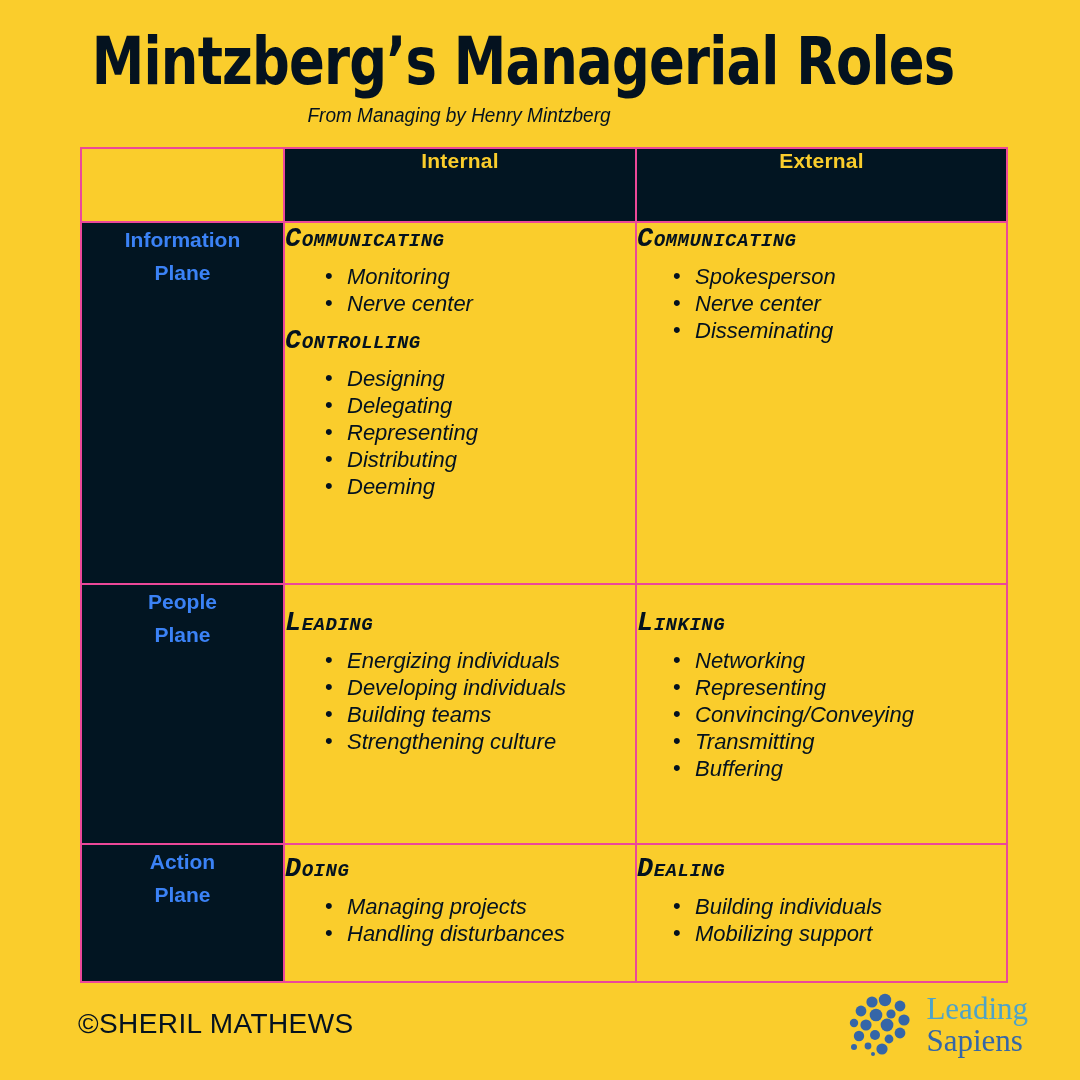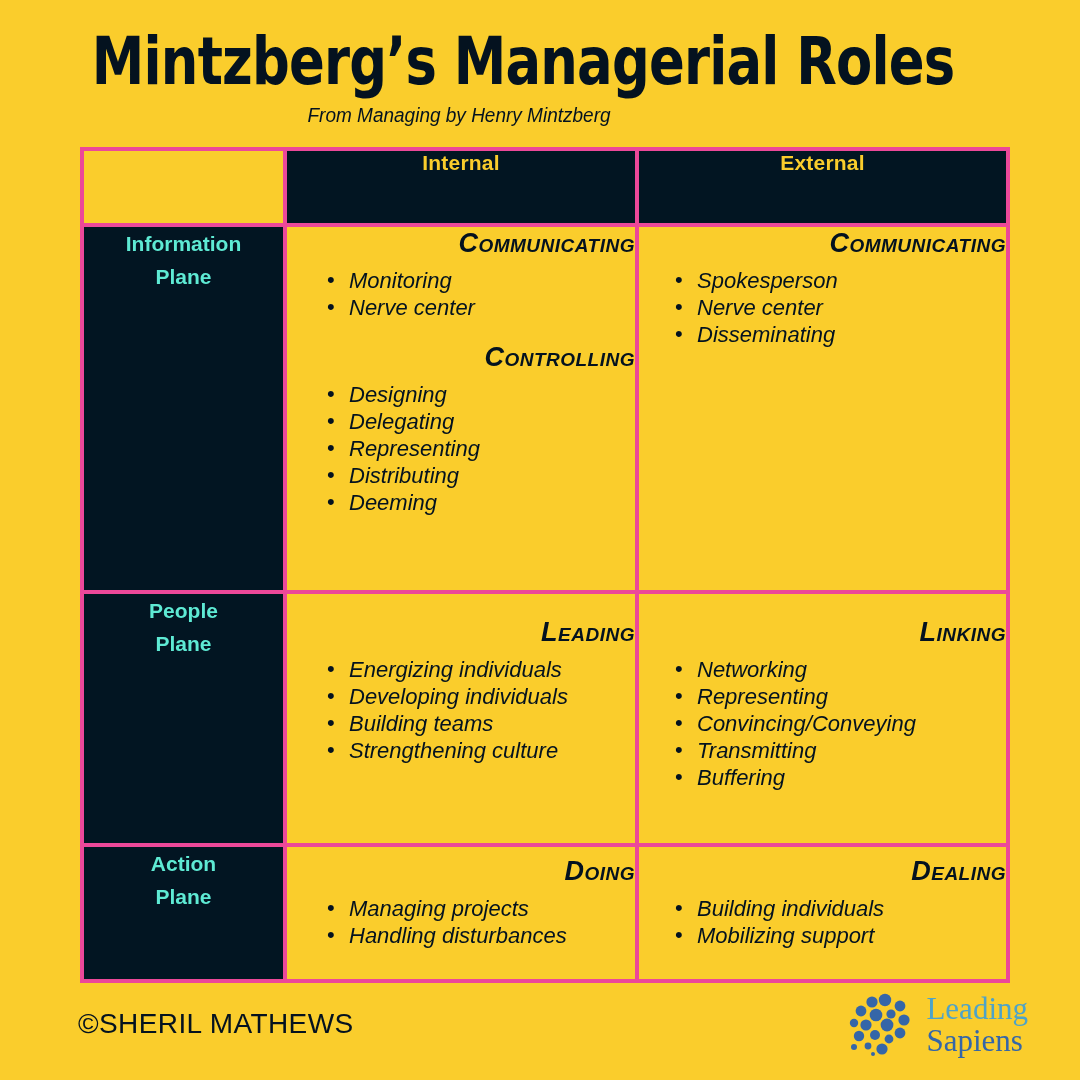--- a/index.html
+++ b/index.html
@@ -55,21 +55,21 @@
   .matrix {
     position: absolute;
     left: 80px;
     top: 147px;
     width: 926px;
     height: 836px;
     border-collapse: collapse;
     table-layout: fixed;
   }
   .matrix td, .matrix th {
-    border: 4px solid #ec4899;
+    border: 2px solid #ec4899;
     vertical-align: top;
     padding: 0;
   }
 
   col.c-label { width: 203px; }
   col.c-internal { width: 352px; }
   col.c-external { width: 371px; }
 
   
   .corner-cell {
@@ -83,41 +83,41 @@
     font-weight: bold;
     text-align: center;
     vertical-align: middle;
     letter-spacing: 0.2px;
     height: 72px;
   }
 
   
   .row-head {
     background: #021522;
-    color: #5eead4;
+    color: #3b82f6;
     font-size: 21px;
     font-weight: bold;
     text-align: center;
     vertical-align: middle;
     line-height: 33px;
   }
 
   
   .content-cell {
     background: #facd2c;
     color: #04121f;
     padding: 14px 10px 16px 10px;
   }
 
   .group { margin-bottom: 4px; }
-  .group + .group { margin-top: 20px; }
+  .group + .group { margin-top: 8px; }
 
   .group-title {
-    text-align: right;
-    font-family: Liberation Sans, sans-serif;
+    text-align: left;
+    font-family: Liberation Mono, monospace;
     font-weight: bold;
     font-style: italic;
     font-size: 27px;
     line-height: 32px;
     letter-spacing: 0.5px;
     font-variant: small-caps;
     color: #04121f;
     margin: 0 0 8px 0;
   }
 

